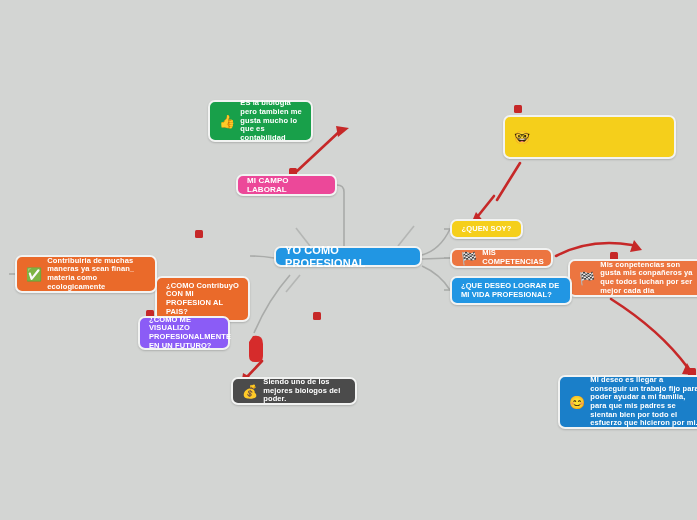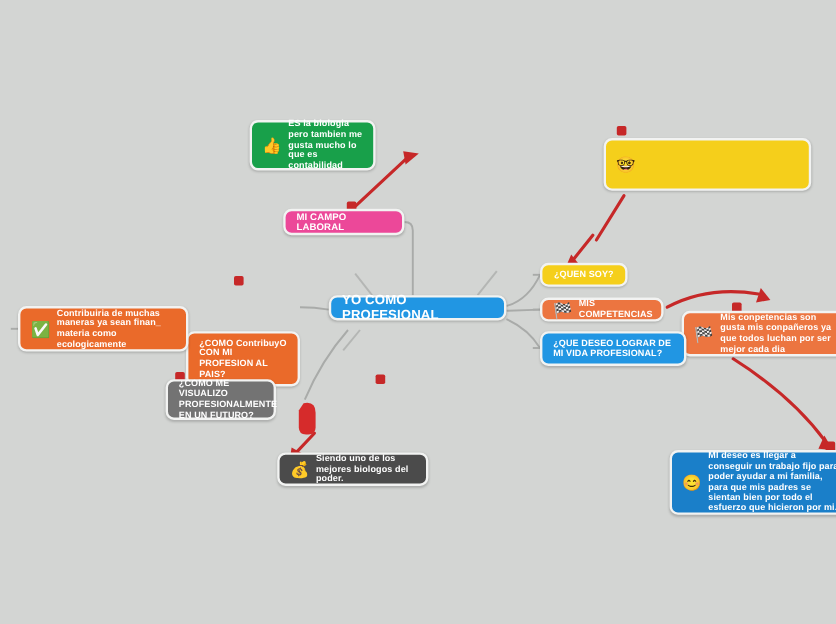--- a/index.html
+++ b/index.html
@@ -120,21 +120,21 @@
   }
   #n-contribuiria {
     left: 15px; top: 255px;
     width: 142px; height: 38px;
     background: #ea6a2a;
     font-size: 7.5px;
   }
   #n-visualizo {
     left: 138px; top: 316px;
     width: 92px; height: 34px;
-    background: #737373;
+    background: #8b5cf6;
     font-size: 7.5px;
   }
   #n-biologos {
     left: 231px; top: 377px;
     width: 126px; height: 28px;
     background: #4b4b4b;
     font-size: 7.5px;
   }
 </style>
 </head>

